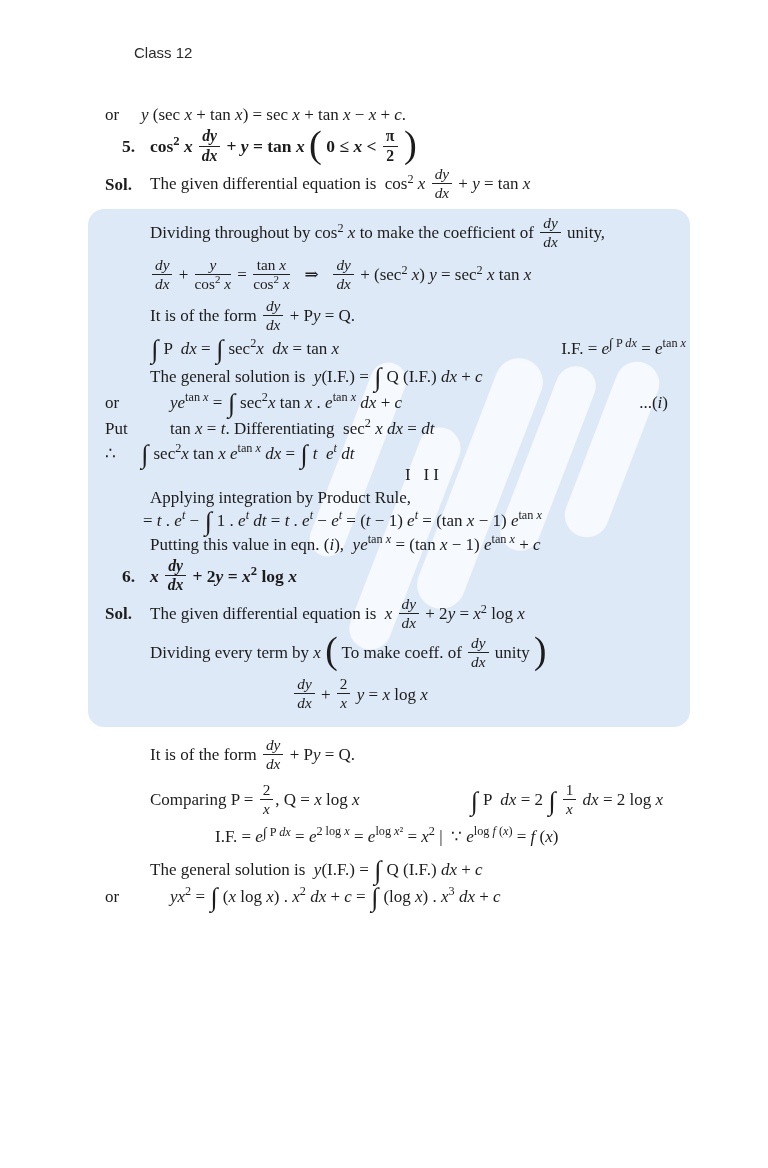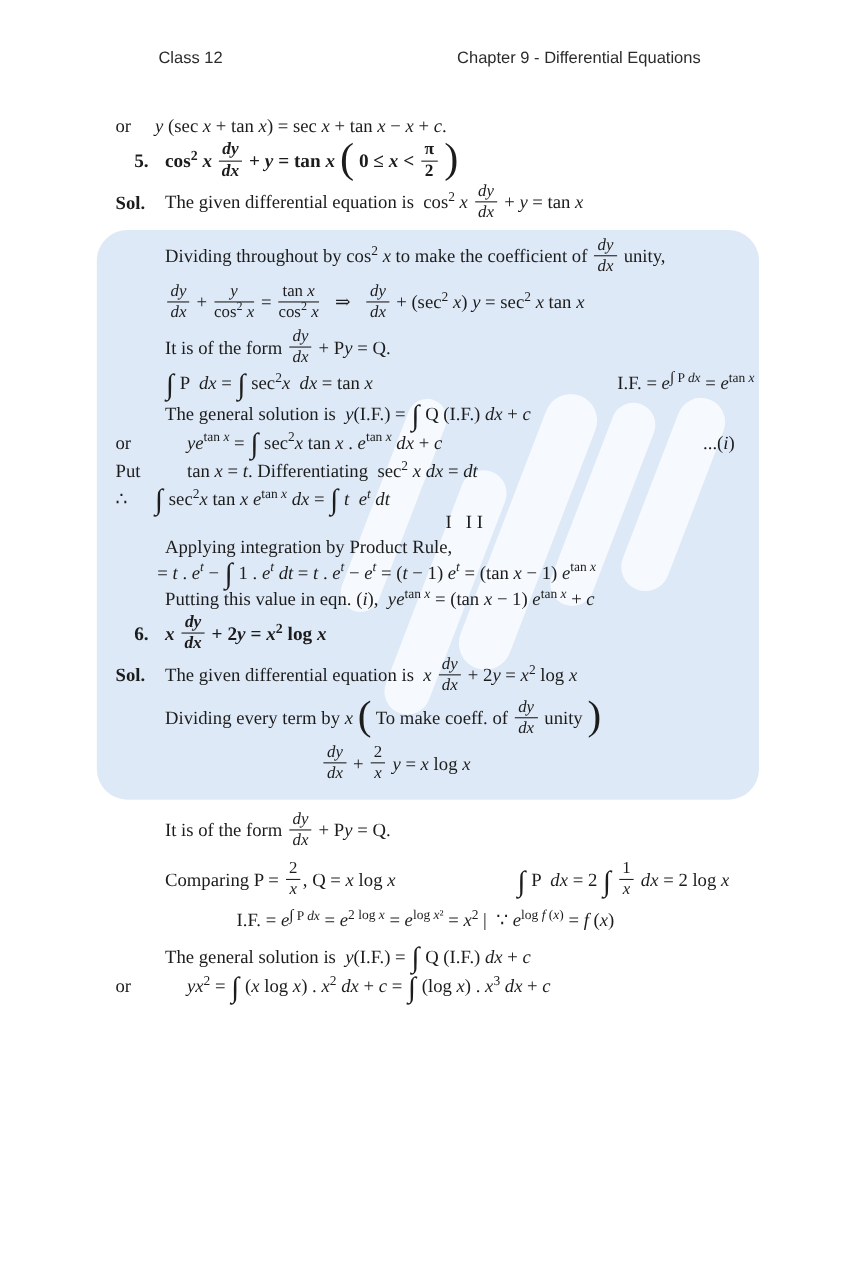--- a/index.html
+++ b/index.html
@@ -4,38 +4,38 @@
 <style>
   html,body{margin:0;padding:0;background:#888;}
   .page{
     position:relative;width:768px;height:1168px;margin:0 auto;
     background:#ffffff;overflow:hidden;
     font-family:"Liberation Serif","DejaVu Serif",serif;
     color:#1c1c1c;font-size:17px;line-height:1.25;
   }
   
   .hdr{
-    position:absolute;top:44px;left:144px;right:131px;
+    position:absolute;top:44px;left:134px;right:131px;
     display:flex;justify-content:space-between;
     font-family:"Liberation Sans","DejaVu Sans",sans-serif;
     font-size:15px;color:#2b2b2b;
   }
   .ftr{
     position:absolute;top:1098px;left:133px;right:133px;
     display:grid;grid-template-columns:1fr auto 1fr;align-items:baseline;
     font-family:"Liberation Sans","DejaVu Sans",sans-serif;
     font-size:15px;color:#2b2b2b;
   }
   .ftr .pgnum{justify-self:end;}
   
   .content{position:absolute;top:64px;left:105px;right:105px;}
   
   .hbox{
     position:relative;margin:6px 0 0 -17px;width:585px;
-    padding:8px 0 14px 17px;border-radius:28px;
+    padding:8px 0 14px 17px;border-radius:16px;
   }
   .wm{position:absolute;inset:0;overflow:hidden;border-radius:26px;z-index:0;}
   .wm .stripe{position:absolute;border-radius:26px;}
   
   .line{display:flex;align-items:baseline;white-space:pre-wrap;position:relative;z-index:1;}
   .line.block{display:block;}
   .marker{flex:0 0 auto;}
   .main{flex:0 1 auto;}
   .right{flex:0 0 auto;margin-left:auto;}
   .pl38{padding-left:38px;}
@@ -56,21 +56,20 @@
   .int-sm{font-size:1.15em;line-height:0;vertical-align:-0.05em;}
   .bigp{font-size:2.2em;font-weight:300;line-height:0;vertical-align:-0.12em;}
 </style>
 </head>
 <body>
 
 <div class="page">
 
   <div class="hdr">
     <span>Class 12</span>
-    <span>Chapter 9 - Differential Equations</span>
   </div>
 
   <div class="content">
     <div id="pre">
         <div class="line" style="margin-top: 40px;"><span class="marker" style="width: 36px;">or</span><span class="main"><span class="it">y</span><span> (sec </span><span class="it">x</span><span> + tan </span><span class="it">x</span><span>) = sec </span><span class="it">x</span><span> + tan </span><span class="it">x</span><span> − </span><span class="it">x</span><span> + </span><span class="it">c</span><span>.</span></span></div>
         <div class="line qrow bold" style="margin-top: 5px;"><span class="marker" style="width: 28px;">5.</span><span class="main"><span>cos</span><span class="sup"><span>2</span></span><span> </span><span class="it">x</span><span> </span><span class="frac"><span class="num"><span class="it">dy</span></span><span class="den"><span class="it">dx</span></span></span><span> + </span><span class="it">y</span><span> = tan </span><span class="it">x</span><span> </span><span class="bigp">(</span><span> 0 ≤ </span><span class="it">x</span><span> &lt; </span><span class="frac"><span class="num"><span>π</span></span><span class="den"><span>2</span></span></span><span> </span><span class="bigp">)</span></span></div>
         <div class="line" style="margin-top: 2px;"><span class="marker" style="width: 45px; font-weight: bold;">Sol.</span><span class="main"><span>The given differential equation is  cos</span><span class="sup"><span>2</span></span><span> </span><span class="it">x</span><span> </span><span class="frac"><span class="num"><span class="it">dy</span></span><span class="den"><span class="it">dx</span></span></span><span> + </span><span class="it">y</span><span> = tan </span><span class="it">x</span></span></div>
       </div>
     <div class="hbox" id="box" style="background: rgb(222, 233, 247);">
       <div class="wm" id="wm">

